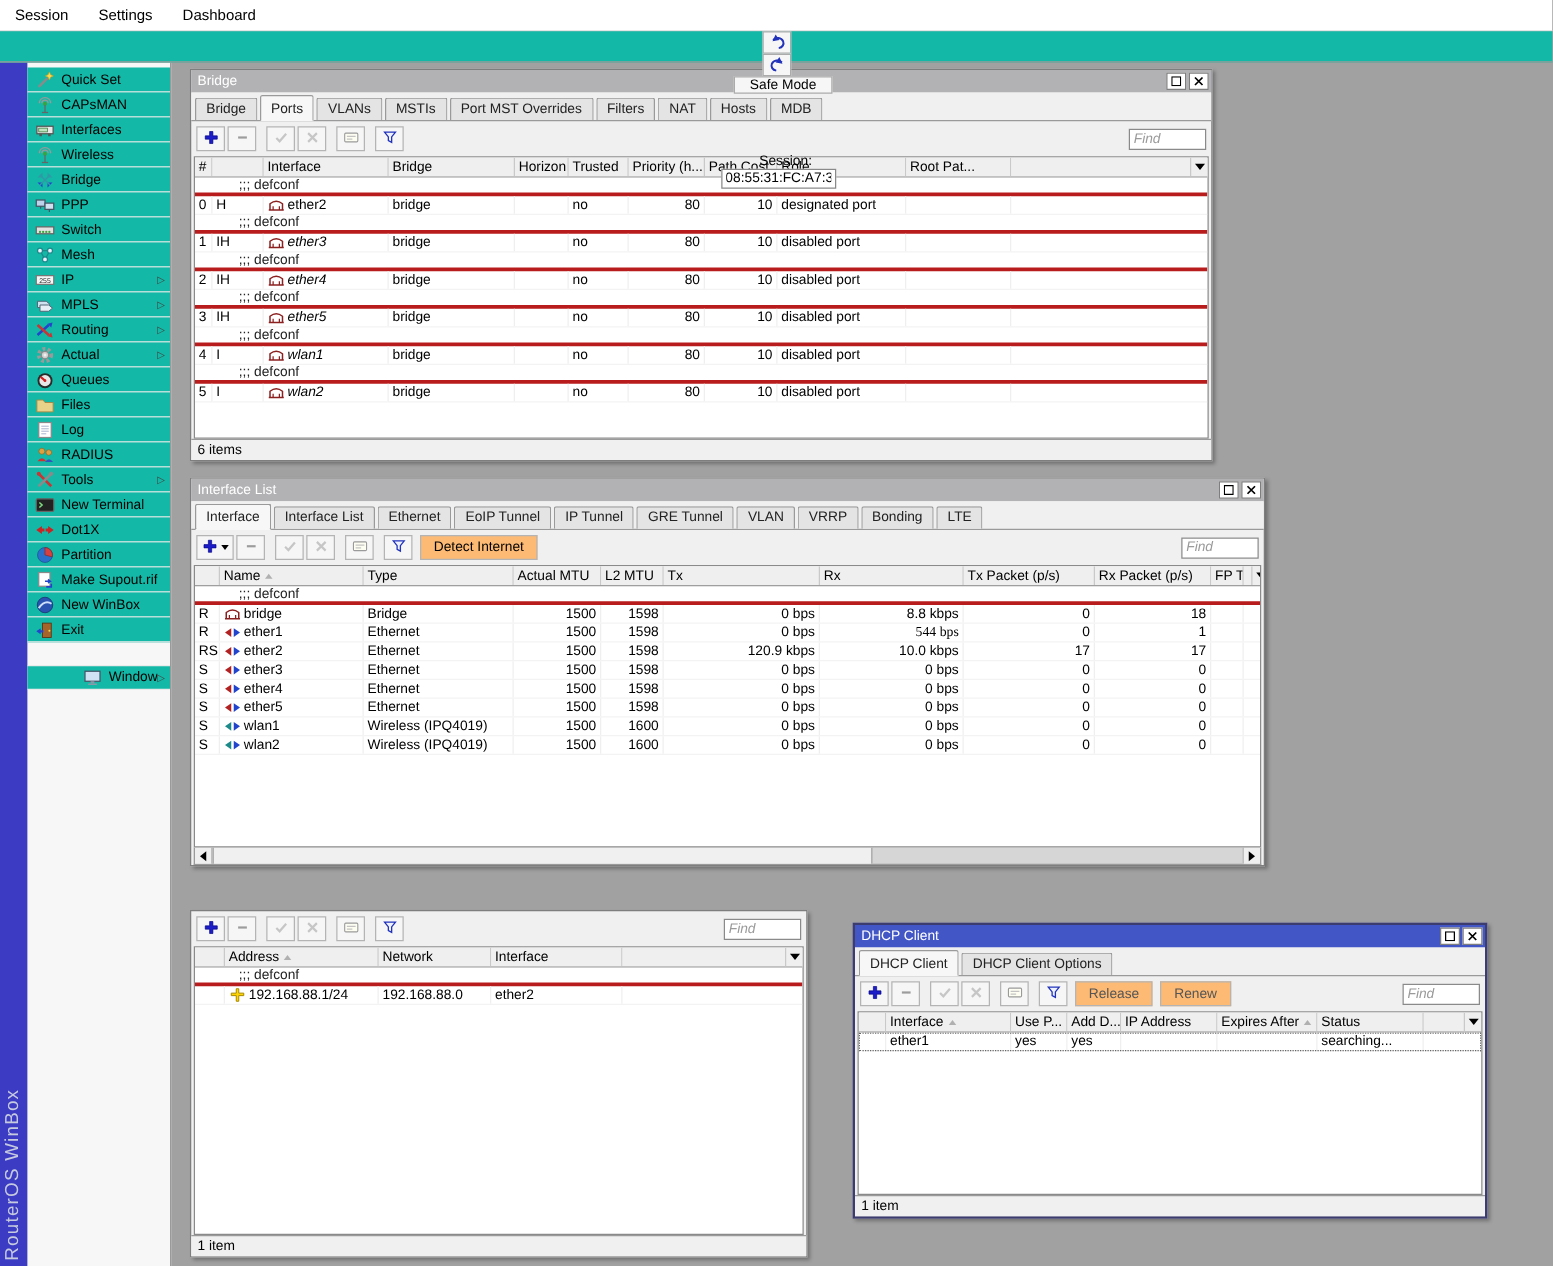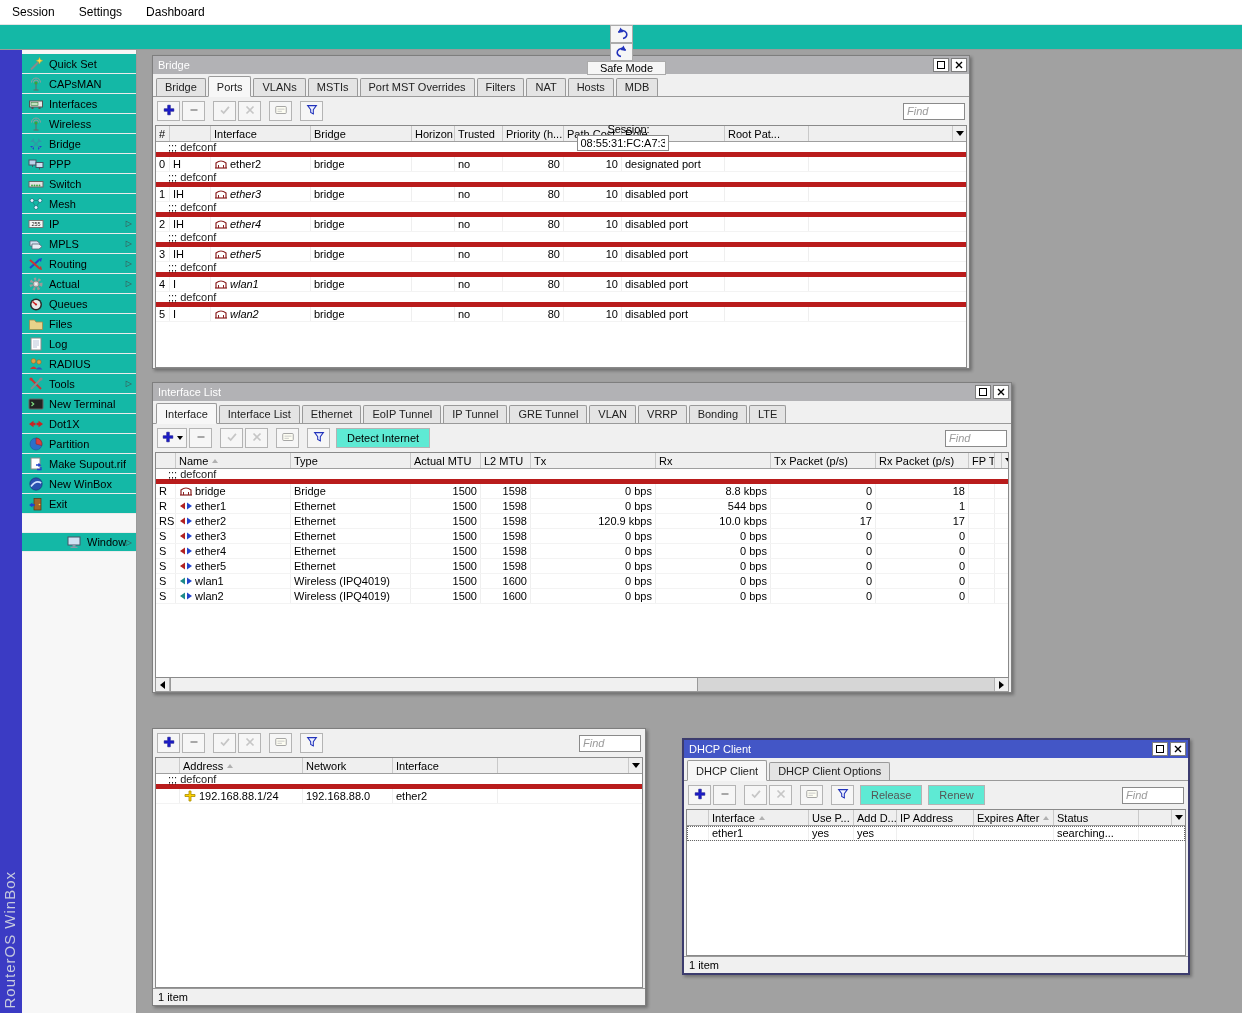--- a/index.html
+++ b/index.html
@@ -58,21 +58,21 @@
   .tab.active { background:#f7f7f7; padding-top:4px; top:1px; border-bottom:1px solid #f7f7f7; z-index:2;}
 
   .wtoolbar { display:flex; align-items:center; padding:4px 4px; height:28px; flex:0 0 28px; gap:2px;}
   .wbtn { width:23px; height:20px; background:#f6f6f6; border:1px solid #b4b4b4;
     display:flex; align-items:center; justify-content:center; cursor:pointer;}
   .wbtn svg { width:14px; height:14px;}
   .wbtn.wide { width:30px; }
   .wbtn .dd { width:0; height:0; border-left:3px solid transparent; border-right:3px solid transparent;
     border-top:4px solid #000; margin-left:2px;}
   .gap { width:4px; flex:0 0 4px;}
-  .txtbtn { height:20px; padding:0 10px; background:#5eead4; border:1px solid #b4b4b4;
+  .txtbtn { height:20px; padding:0 10px; background:#fdba74; border:1px solid #b4b4b4;
     display:flex; align-items:center; margin-left:4px; cursor:pointer; white-space:nowrap; color:#555;}
   .txtbtn.dark { color:#000; }
   .find-input { margin-left:auto; width:62px; height:17px; border:1px solid #8a8a8a;
     background:#fff; font-style:italic; font-size:11px; padding:1px 3px; color:#000;
     font-family:"Liberation Sans",sans-serif;}
   .find-input::placeholder { color:#9a9a9a; font-style:italic;}
 
   .tablewrap { flex:1; margin:0 2px; border:1px solid #8a8a8a; background:#fff;
     overflow:hidden; display:flex; flex-direction:column; position:relative;}
   .thead { display:flex; background:#efefef; border-bottom:1px solid #9f9f9f; flex:0 0 16px; height:16px;}
@@ -86,22 +86,22 @@
   .ddhdr::after { content:""; width:0; height:0; border-left:4px solid transparent;
     border-right:4px solid transparent; border-top:5px solid #000;}
   .tbody { flex:1; overflow:hidden; position:relative;}
   .trow { display:flex; height:15px; border-bottom:1px solid #f3f3f3; cursor:default; white-space:nowrap;}
   .trow.selected { outline:1px dotted #666; outline-offset:-1px;}
   .tcell { padding:0 3px; border-right:1px solid #efefef; overflow:hidden; white-space:nowrap;
     display:flex; align-items:center;}
   .tcell.r { justify-content:flex-end;}
   .tcell .rowicon { width:14px; height:12px; margin-right:2px; flex:0 0 14px;}
   .tcell .rowicon svg { width:14px; height:12px;}
-  .comment-row { display:flex; height:15px; border-bottom:5px solid #b91c1c; align-items:center;
-    padding-left:12px; color:#222;}
+  .comment-row { display:flex; height:15px; border-bottom:3px solid #b91c1c; align-items:center;
+    padding-left:35px; color:#222;}
   .italic { font-style:italic;}
 
   .hscroll { height:14px; flex:0 0 14px; margin:0 2px; border:1px solid #9a9a9a; border-top:none;
     background:#d6d6d6; display:flex;}
   .hs-arrow { width:14px; flex:0 0 14px; background:#efefef; border-right:1px solid #b0b0b0;
     display:flex; align-items:center; justify-content:center; cursor:pointer;}
   .hs-arrow.right { border-right:none; border-left:1px solid #b0b0b0; margin-left:auto;}
   .hs-thumb { width:62%; background:#f0f0f0; border:1px solid #9a9a9a; border-top:none; border-bottom:none; cursor:pointer;}
   .tri-l { width:0; height:0; border-top:4px solid transparent; border-bottom:4px solid transparent; border-right:5px solid #000;}
   .tri-r { width:0; height:0; border-top:4px solid transparent; border-bottom:4px solid transparent; border-left:5px solid #000;}
@@ -731,20 +731,23 @@
             <span>10</span>
           </div>
           <div class="tcell" style="width: 103px; flex: 0 0 103px;">
             <span>disabled port</span>
           </div>
           <div class="tcell" style="width: 84px; flex: 0 0 84px;">
             <span></span>
           </div>
         </div>
       </div>
+  </div>
+  <div class="statusbar">
+    <span>6 items</span>
   </div>
 </div>
 
 <div class="window" id="win-iface" style="left:152px; top:382px; width:860px; height:311px;">
   <div class="titlebar">
     <span class="titlebar-title">Interface List</span>
     <div class="tb-btn">
         <svg viewBox="0 0 8 8">
           <rect x="0.5" y="0.5" width="7" height="7" fill="none" stroke="#000"></rect>
         </svg>
@@ -899,21 +902,21 @@
           </div>
           <div class="tcell r" style="width: 70px; flex: 0 0 70px;">
             <span>1500</span>
           </div>
           <div class="tcell r" style="width: 50px; flex: 0 0 50px;">
             <span>1598</span>
           </div>
           <div class="tcell r" style="width: 125px; flex: 0 0 125px;">
             <span>0 bps</span>
           </div>
-          <div class="tcell r" style="width: 115px; flex: 0 0 115px;">
+          <div class="tcell r" style="width: 115px; flex: 0 0 115px; font-family: Liberation Serif, serif;">
             <span>544 bps</span>
           </div>
           <div class="tcell r" style="width: 105px; flex: 0 0 105px;">
             <span>0</span>
           </div>
           <div class="tcell r" style="width: 93px; flex: 0 0 93px;">
             <span>1</span>
           </div>
           <div class="tcell" style="width: 26px; flex: 0 0 26px;">
             <span></span>

